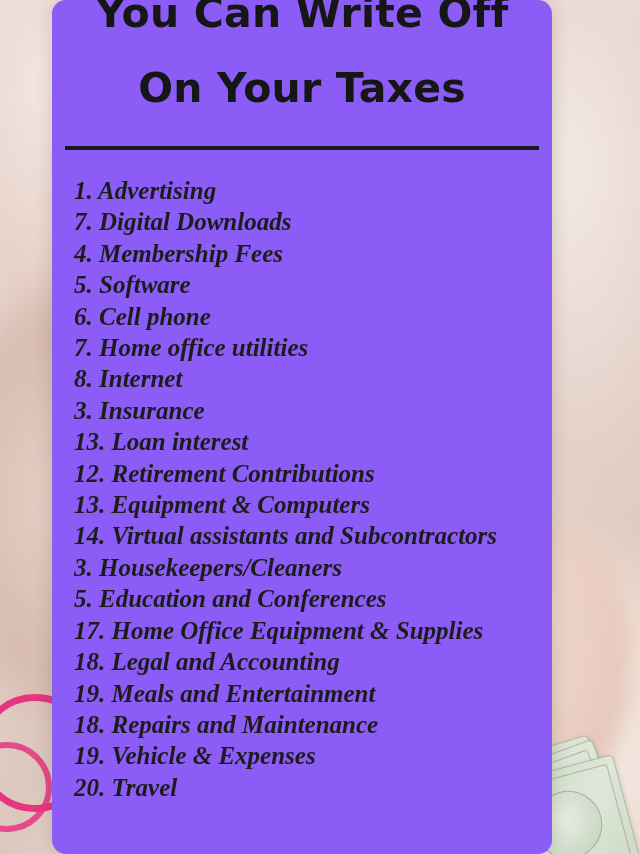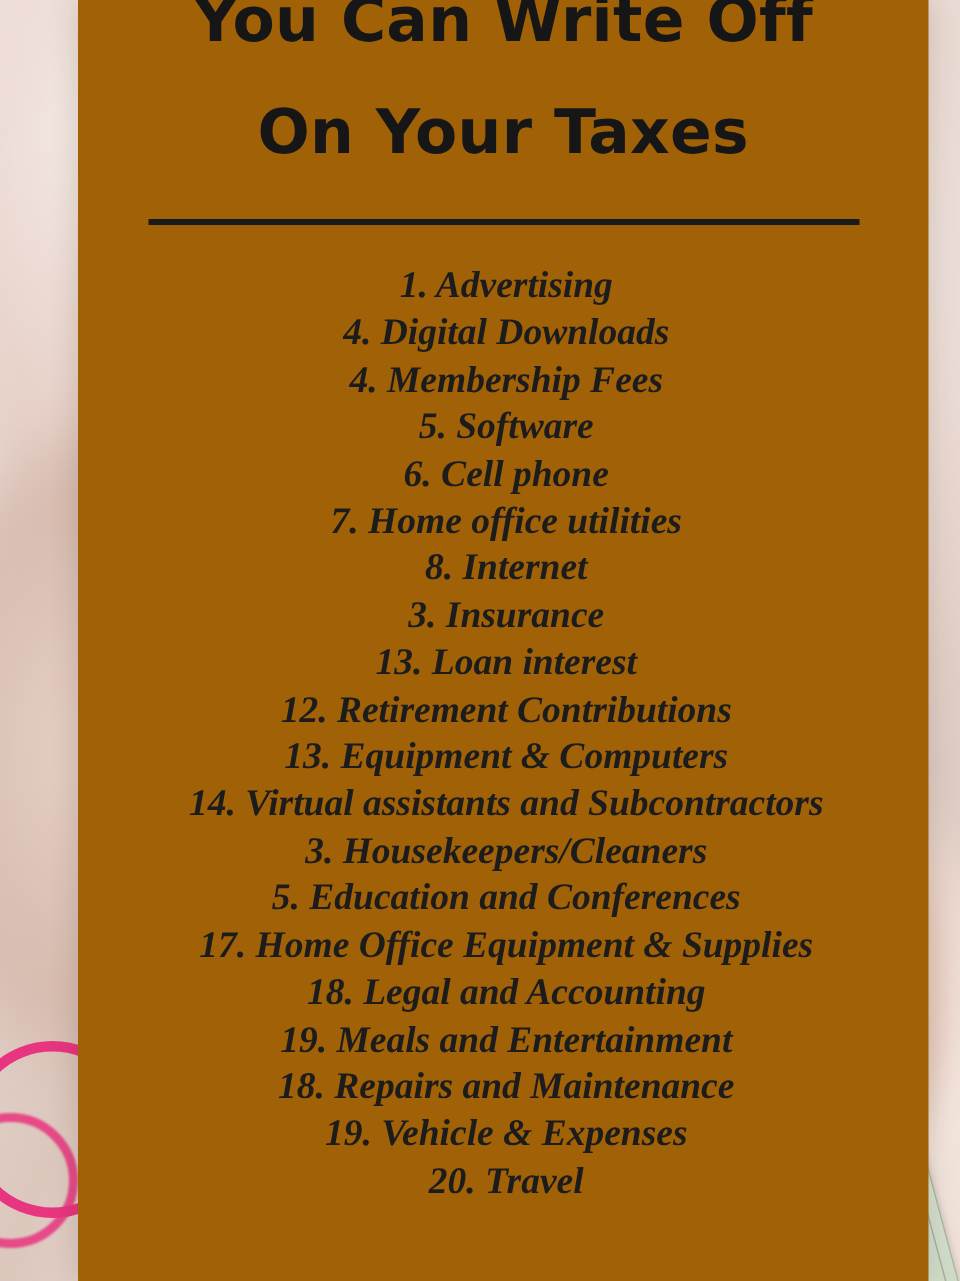--- a/index.html
+++ b/index.html
@@ -157,24 +157,25 @@
     border-radius: 50%;
     background: radial-gradient(circle at 45% 40%, #e7eee2 0%, #cdd9c6 70%, #b9c9b2 100%);
     border: 1px solid rgba(110,130,105,.45);
   }
 
   
   .card {
     position: absolute;
     left: 52px;
     top: 0;
-    width: 567px;
+    width: 500px;
     height: 854px;
-    background: #a16207;
+    background: #8b5cf6;
     box-shadow: 0 0 18px rgba(60,40,30,.18);
+    border-radius: 14px;
   }
 
   .title-block {
     padding: 0 26px;
     text-align: center;
   }
   .title-line {
     font-family: "DejaVu Sans", sans-serif;
     font-weight: bold;
     color: #161616;
@@ -202,21 +203,20 @@
     list-style: none;
   }
   .list li {
     font-family: "Liberation Serif", serif;
     font-style: italic;
     font-weight: bold;
     font-size: 25px;
     line-height: 31.4px;
     color: #1c1c1c;
     white-space: nowrap;
-    text-align: center;
   }
 </style>
 </head>
 <body>
 
 <div class="page">
 
   <div class="bg">
     <div class="bg-blur-a"></div>
     <div class="bg-blur-b"></div>
@@ -247,21 +247,21 @@
 
     <div class="title-block">
       <div class="title-line l1">You Can Write Off</div>
       <div class="title-line l2">On Your Taxes</div>
     </div>
 
     <div class="divider"></div>
 
     <ul class="list">
       <li>1. Advertising</li>
-      <li>4. Digital Downloads</li>
+      <li>7. Digital Downloads</li>
       <li>4. Membership Fees</li>
       <li>5. Software</li>
       <li>6. Cell phone</li>
       <li>7. Home office utilities</li>
       <li>8. Internet</li>
       <li>3. Insurance</li>
       <li>13. Loan interest</li>
       <li>12. Retirement Contributions</li>
       <li>13. Equipment &amp; Computers</li>
       <li>14. Virtual assistants and Subcontractors</li>

